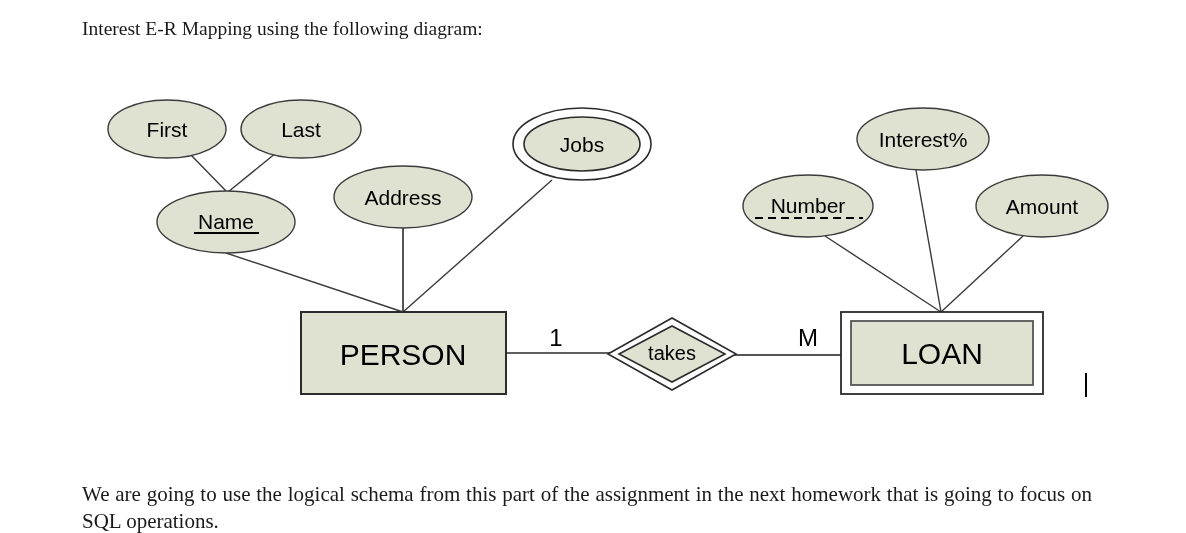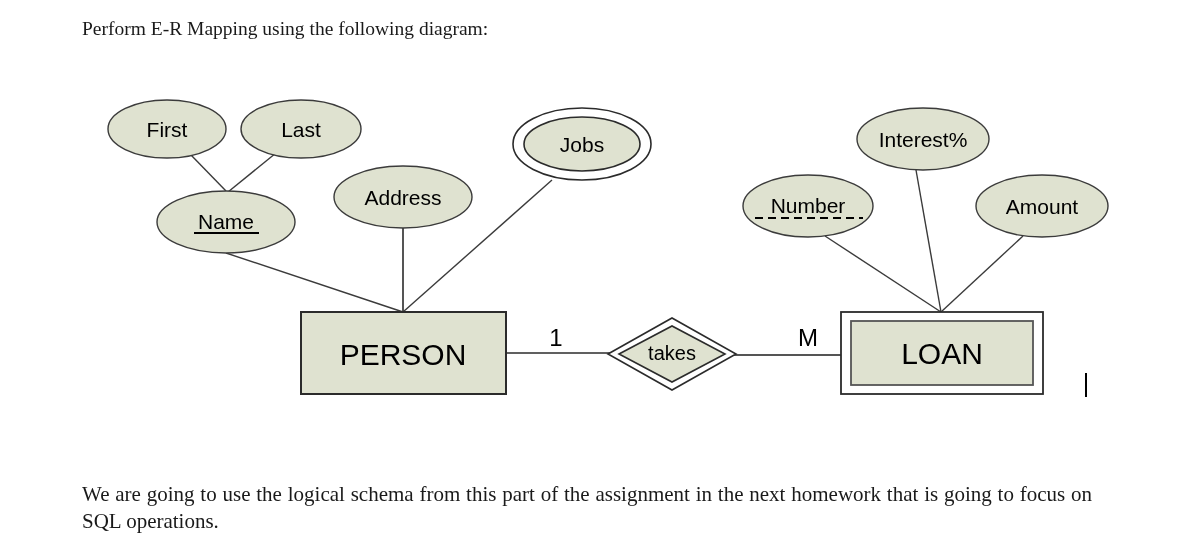--- a/index.html
+++ b/index.html
@@ -50,21 +50,21 @@
     pointer-events: none;
     padding-left: 23px;
   }
   .er-canvas svg { display: block; }
 
   
 </style>
 </head>
 <body>
 
-<div class="prompt-text">Perform E-R Mapping using the following diagram:</div>
+<div class="prompt-text">Interest E-R Mapping using the following diagram:</div>
 
 <div class="er-canvas">
   <svg width="1186" height="533" viewBox="0 0 1186 533" xmlns="http://www.w3.org/2000/svg">
 
     <g fill="none">
       <line x1="168" y1="155" x2="203" y2="191" stroke="#3b3b3b" stroke-width="1.4"></line>
       <line x1="253" y1="153" x2="205" y2="192" stroke="#3b3b3b" stroke-width="1.4"></line>
       <line x1="203" y1="253" x2="380" y2="312" stroke="#3b3b3b" stroke-width="1.4"></line>
       <line x1="380" y1="228" x2="380" y2="312" stroke="#555555" stroke-width="2"></line>
       <line x1="529" y1="180" x2="380" y2="312" stroke="#3b3b3b" stroke-width="1.4"></line>

